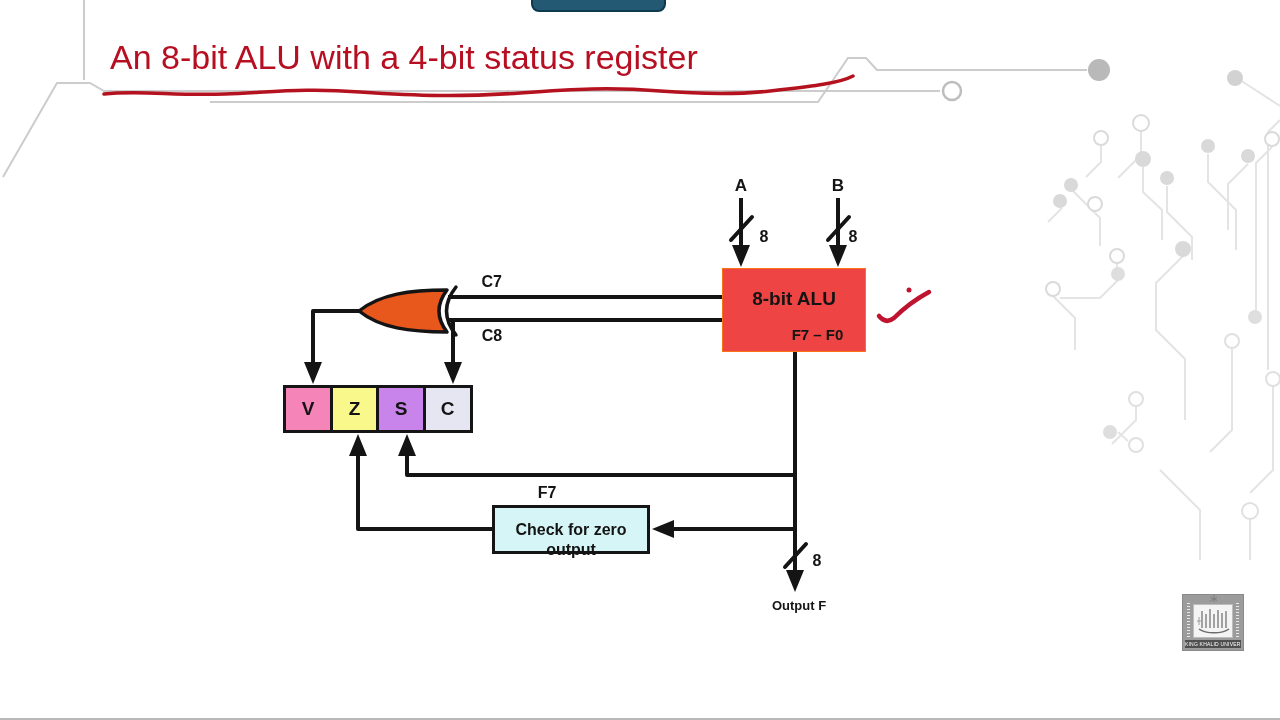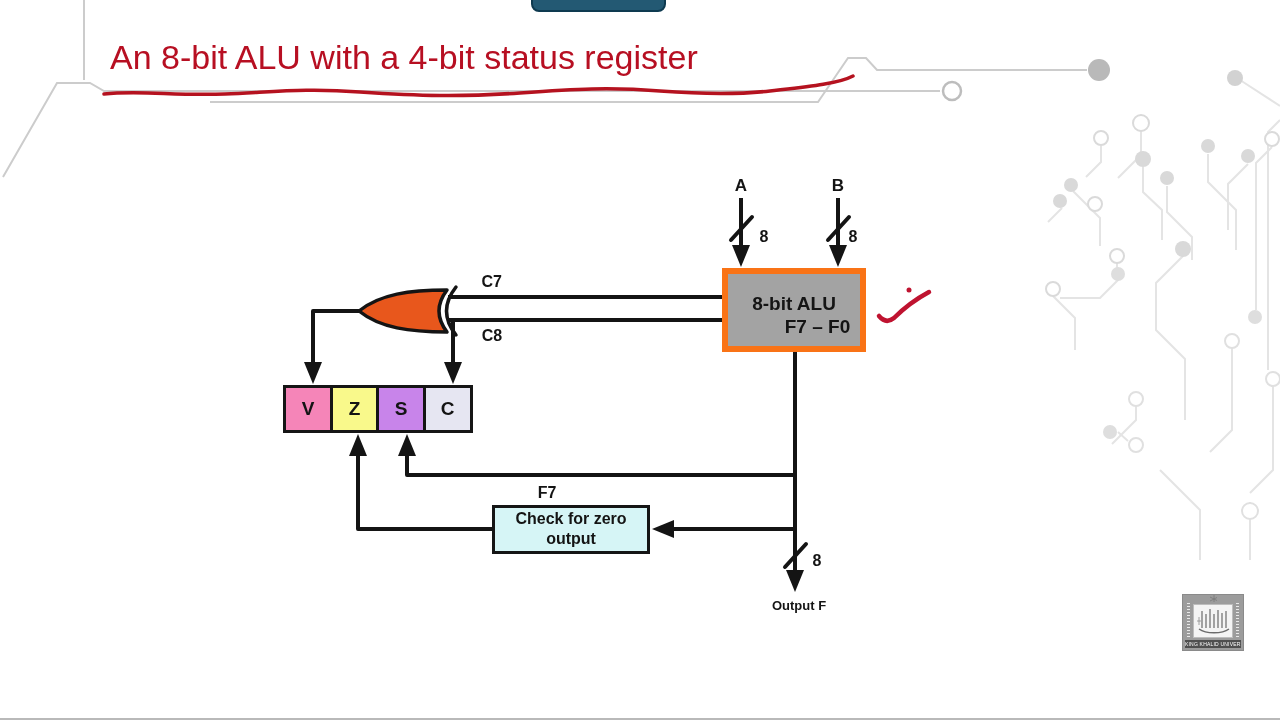--- a/index.html
+++ b/index.html
@@ -22,42 +22,42 @@
   
   .lbl{
     position:absolute;font-weight:bold;color:#141414;text-align:center;
     font-size:17px;line-height:1;
   }
   .lbl.small{font-size:16px;}
   .lbl.big{font-size:13px;}
   
   .alu{
     position:absolute;left:722px;top:268px;width:144px;height:84px;
-    background:#a3a3a3;border:6px solid #f97316;box-sizing:border-box;
+    background:#ef4444;border:1px solid #f97316;box-sizing:border-box;
   }
   .alu .l1{position:absolute;left:0;right:0;top:19px;text-align:center;font-weight:bold;font-size:19px;color:#141414;}
-  .alu .l2{position:absolute;left:0;right:0;bottom:8px;text-align:center;font-weight:bold;font-size:19px;color:#141414;margin-left:47px;}
+  .alu .l2{position:absolute;left:0;right:0;bottom:8px;text-align:center;font-weight:bold;font-size:15px;color:#141414;margin-left:47px;}
   
   .reg{position:absolute;left:283px;top:385px;height:48px;display:flex;}
   .cell{
     width:50px;height:48px;box-sizing:border-box;border:3.5px solid #151515;
     display:flex;align-items:center;justify-content:center;
     font-weight:bold;font-size:19px;color:#141414;
   }
   .cell + .cell{margin-left:-3.5px;}
   .cell.v{background:#f585b8;}
   .cell.z{background:#f9f98b;}
   .cell.s{background:#c884ea;}
   .cell.c{background:#e6e6f2;}
   
   .zero{
     position:absolute;left:492px;top:505px;width:158px;height:49px;
     background:#d6f5f6;border:3.5px solid #151515;box-sizing:border-box;
     text-align:center;font-weight:bold;font-size:16px;color:#141414;line-height:1.25;
-    padding-top:1px;
+    padding-top:12px;
   }
   
   .kku{
     position:absolute;left:1182px;top:594px;width:62px;height:57px;
     background:#9c9c9c;border:1px solid #8a8a8a;box-sizing:border-box;
   }
   .kku .dots{position:absolute;top:8px;bottom:11px;width:3px;
     background:repeating-linear-gradient(to bottom,#e8e8e8 0 1px,transparent 1px 3px);}
   .kku .dots.l{left:4px;} .kku .dots.r{right:4px;}
   .kku .inner{position:absolute;left:10px;right:10px;top:9px;bottom:12px;background:#f4f4f4;border:1px solid #bdbdbd;}

